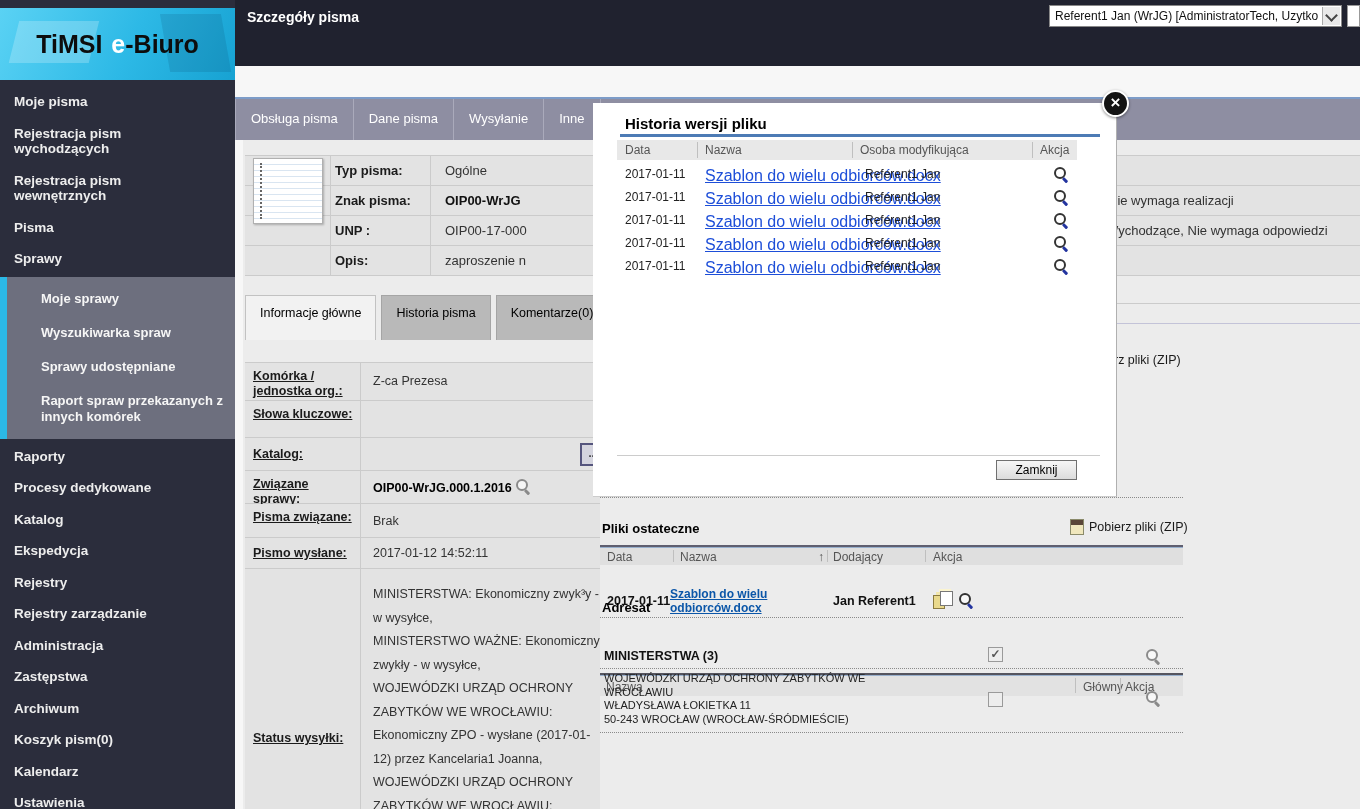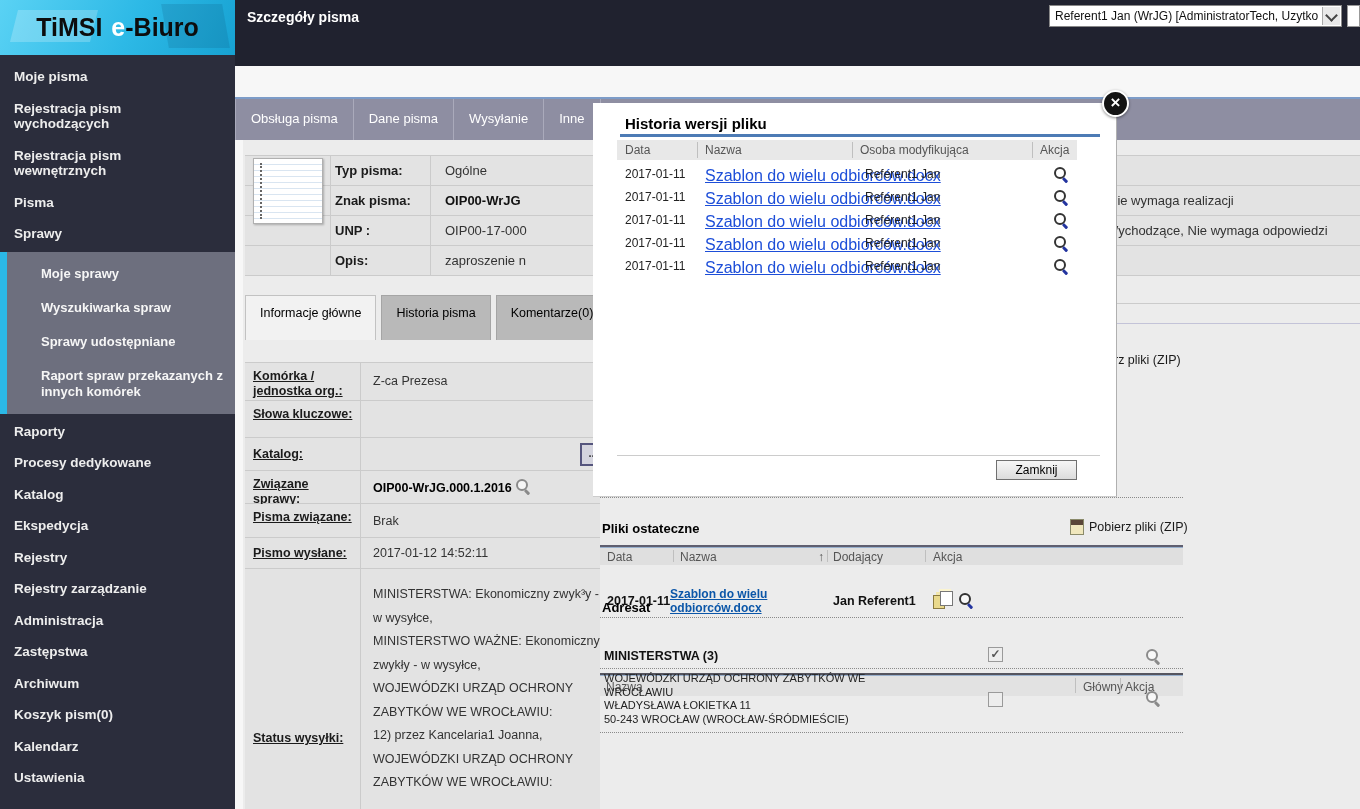--- a/index.html
+++ b/index.html
@@ -2,24 +2,24 @@
 <html><head>
 <meta charset="utf-8">
 <style>
   html,body{margin:0;padding:0;background:#555;}
   #app{position:relative;width:1360px;height:809px;background:#ececec;
        font-family:"Liberation Sans",sans-serif;overflow:hidden;color:#222;}
   .abs{position:absolute;}
 
   
   #sidebar{left:0;top:0;width:235px;height:809px;background:#2b2d3c;}
-  #logo{position:relative;width:235px;height:55px;overflow:hidden;
+  #logo{position:relative;width:235px;height:72px;overflow:hidden;
         background:linear-gradient(115deg,#5ad2f4 0%,#2db9e6 55%,#17a2d2 100%);
         display:flex;align-items:center;justify-content:center;
-        font-size:25px;font-weight:bold;}
+        font-size:25px;font-weight:bold;margin-top:8px;}
   #logo::before{content:"";position:absolute;left:6%;top:18%;width:34%;height:58%;
         background:rgba(255,255,255,.22);transform:skewX(-14deg);}
   #logo::after{content:"";position:absolute;right:4%;top:8%;width:26%;height:80%;
         background:rgba(7,60,92,.14);transform:skewX(10deg);}
   #logo span{position:relative;z-index:1;}
   .logo-black{color:#0d0d0d;}
   .logo-e{color:#ffffff;margin-left:9px;}
   nav{padding-top:6px;}
   .mi{padding:8px 22px 8px 14px;font-size:13.5px;font-weight:bold;color:#ededed;
       line-height:15.5px;cursor:pointer;}
@@ -262,20 +262,21 @@
     </div>
     <div class="drow" style="height:241px">
       <span class="lab" style="top:162px">Status wysyłki:</span>
       <div id="status-lines">
         <div>MINISTERSTWA: Ekonomiczny zwyk³y -</div>
         <div>w wysyłce,</div>
         <div>MINISTERSTWO WAŻNE: Ekonomiczny</div>
         <div>zwykły - w wysyłce,</div>
         <div>WOJEWÓDZKI URZĄD OCHRONY</div>
         <div>ZABYTKÓW WE WROCŁAWIU:</div>
+        <div>Ekonomiczny ZPO - wysłane (2017-01-</div>
         <div>12) przez Kancelaria1 Joanna,</div>
         <div>WOJEWÓDZKI URZĄD OCHRONY</div>
         <div>ZABYTKÓW WE WROCŁAWIU:</div>
       </div>
     </div>
   </div>
   <div id="browse-btn" class="abs">...</div>
 
   <div class="abs sect-title" style="left:602px;top:521px">Pliki ostateczne</div>
   <div class="abs" style="left:1070px;top:519px;display:flex;align-items:center;gap:5px">

